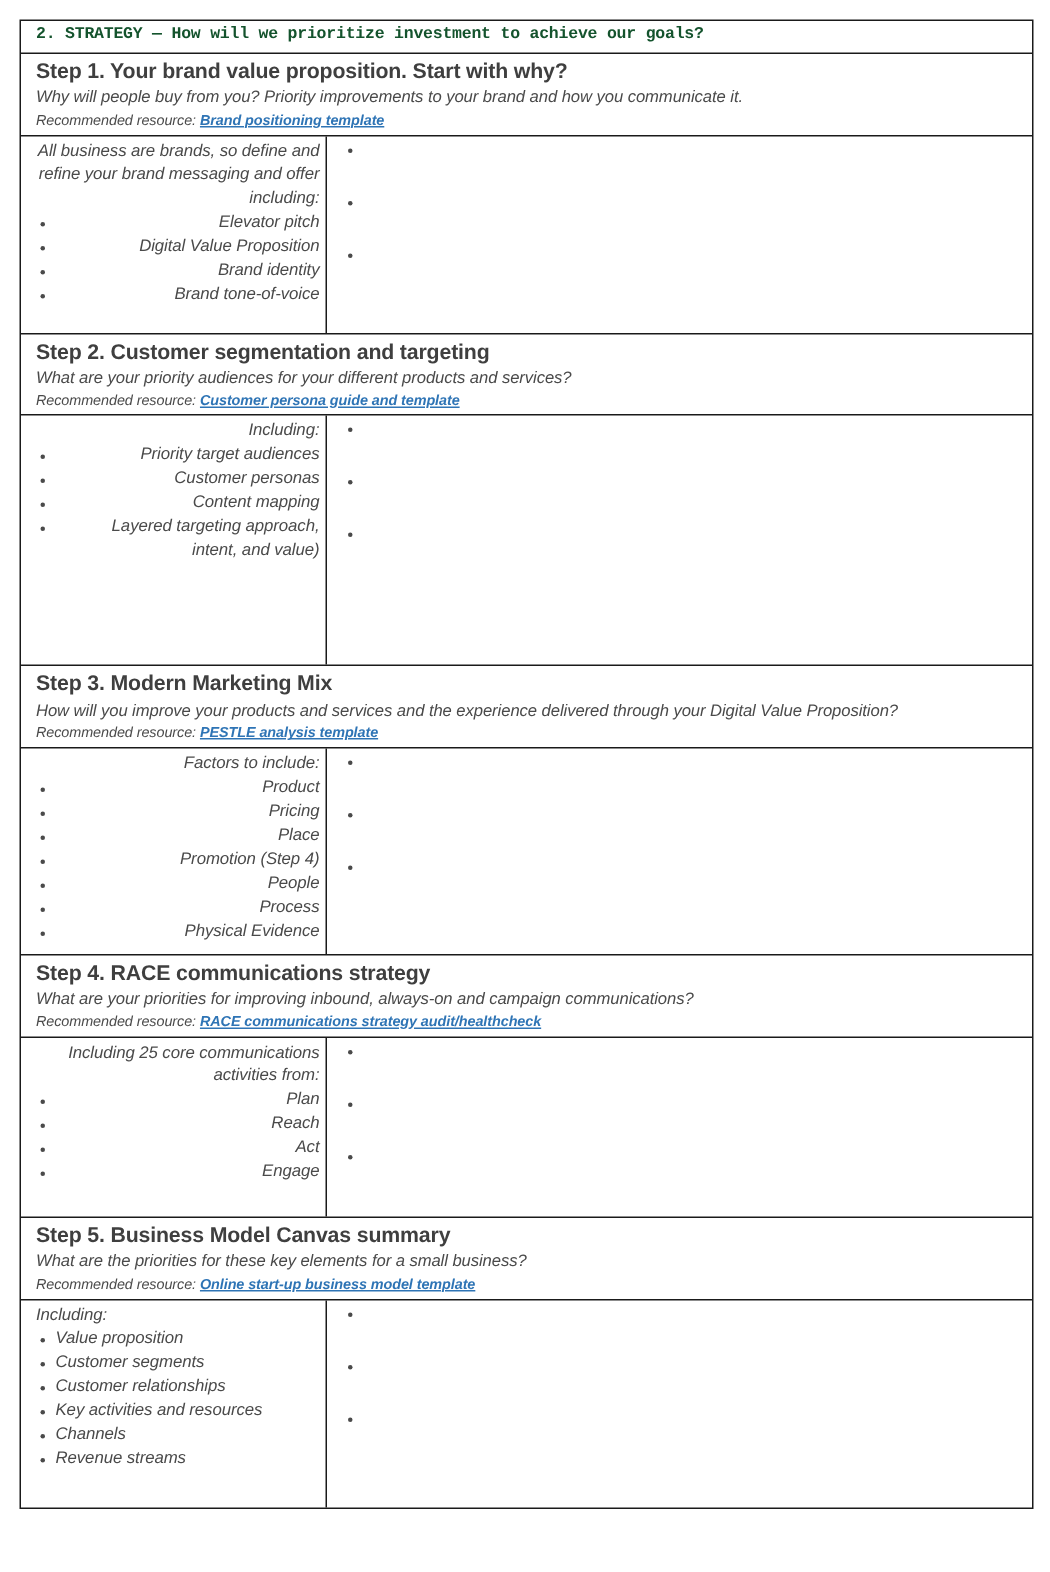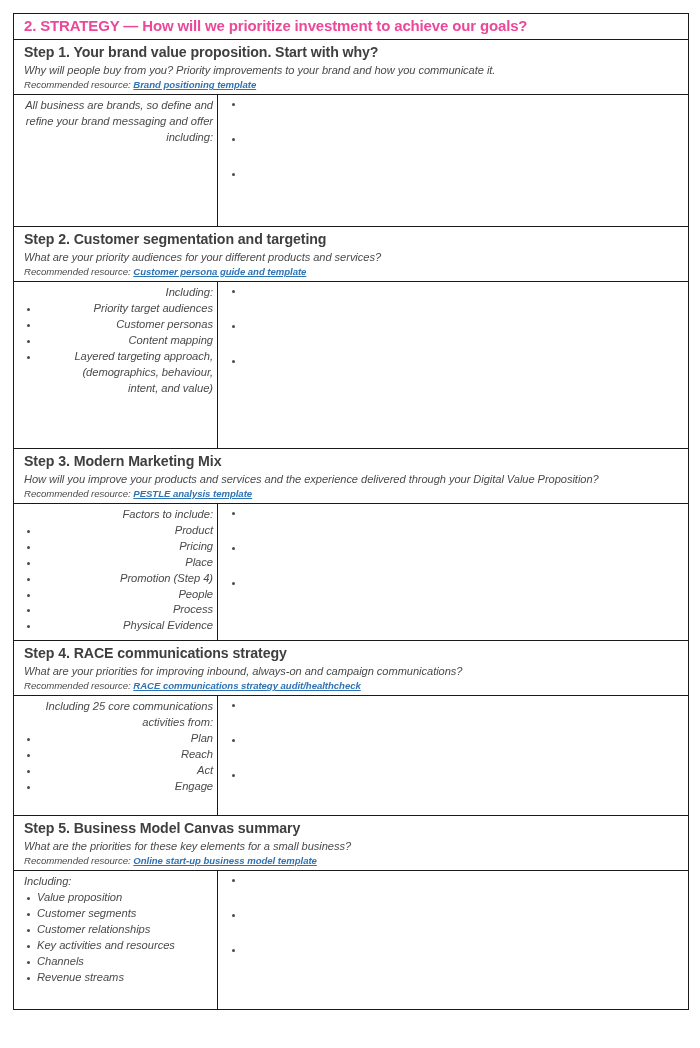--- a/index.html
+++ b/index.html
@@ -28,26 +28,27 @@
     border-collapse: collapse;
     width: 674px;
   }
 
   
   .title-row {
     border-bottom: 1.6px solid #1a1a1a;
     padding: 3px 8px 5px 10px;
   }
   .doc-title {
-    font-size: 15px;
+    font-size: 11px;
     font-weight: bold;
-    color: #ec4899;
+    color: #14532d;
     letter-spacing: -0.15px;
     line-height: 1.15;
     white-space: nowrap;
+    font-family: Liberation Mono, monospace;
   }
 
   
   .step-head {
     border-bottom: 1.6px solid #1a1a1a;
     padding: 3px 8px 2px 10px;
   }
   .step-title {
     font-size: 14.2px;
     font-weight: bold;
@@ -173,20 +174,26 @@
 
     <div>
       <div class="step-head">
         <div class="step-title">Step 1. Your brand value proposition. Start with why?</div>
         <div class="step-sub">Why will people buy from you? Priority improvements to your brand and how you communicate it.</div>
         <div class="step-res"><span>Recommended resource:</span> <span class="res-link">Brand positioning template</span></div>
       </div>
       <div class="body-row sep" style="min-height:131px">
         <div class="col-left">
           <div class="lead">All business are brands, so define and refine your brand messaging and offer including:</div>
+          <ul class="bullets">
+            <li>Elevator pitch</li>
+            <li>Digital Value Proposition</li>
+            <li>Brand identity</li>
+            <li>Brand tone-of-voice</li>
+          </ul>
         </div>
         <div class="col-right">
           <ul class="empty-bullets">
             <li></li>
             <li></li>
             <li></li>
           </ul>
         </div>
       </div>
     </div>
@@ -198,21 +205,20 @@
         <div class="step-res"><span>Recommended resource:</span> <span class="res-link">Customer persona guide and template</span></div>
       </div>
       <div class="body-row sep" style="min-height:166px">
         <div class="col-left">
           <div class="lead">Including:</div>
           <ul class="bullets">
             <li>Priority target audiences</li>
             <li>Customer personas</li>
             <li>Content mapping</li>
             <li>Layered targeting approach,</li>
-            <li class="cont">(demographics, behaviour,</li>
             <li class="cont">intent, and value)</li>
           </ul>
         </div>
         <div class="col-right">
           <ul class="empty-bullets">
             <li></li>
             <li></li>
             <li></li>
           </ul>
         </div>

